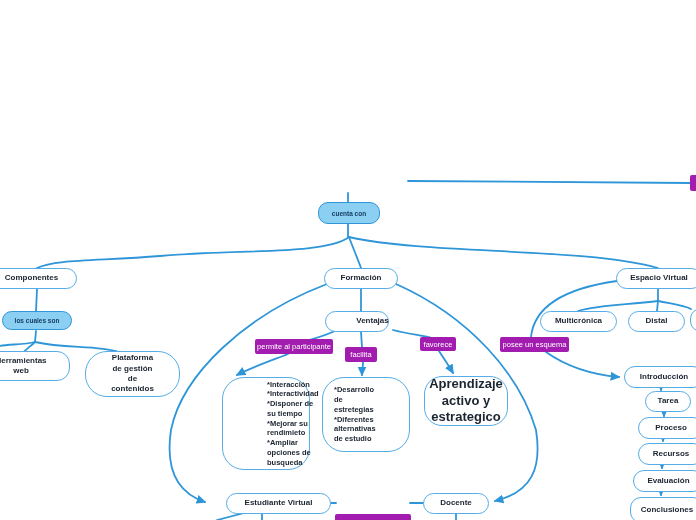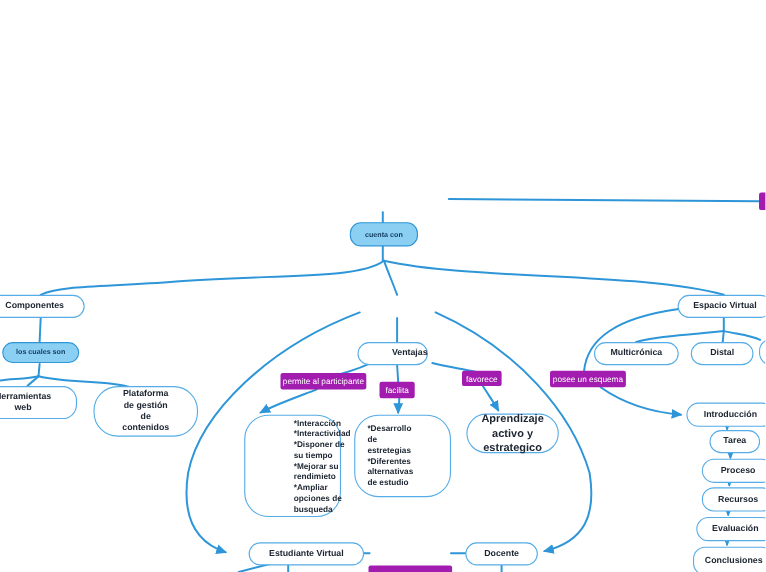--- a/index.html
+++ b/index.html
@@ -98,40 +98,41 @@
 
   <div class="node" style="left:-14px;top:268px;width:91px;height:21px;">Componentes</div>
   <div class="pill" style="left:2px;top:311px;width:70px;height:19px;">los cuales son</div>
   <div class="node" style="left:-28px;top:351px;width:98px;height:30px;border-radius:13px;">Herramientas
 web</div>
   <div class="node bigbox" style="left:85px;top:351px;width:95px;height:46px;">Plataforma
 de gestión
 de
 contenidos</div>
 
+  <div class="node" style="left:324px;top:268px;width:74px;height:21px;">Formación</div>
   <div class="node" style="left:325px;top:311px;width:64px;height:21px;padding-left:35px;">Ventajas</div>
   <div class="rlabel" style="left:255px;top:339px;width:78px;height:15px;">permite al participante</div>
   <div class="rlabel" style="left:345px;top:347px;width:32px;height:15px;">facilita</div>
   <div class="rlabel" style="left:420px;top:337px;width:36px;height:14px;">favorece</div>
   <div class="node bigbox align-left" style="left:222px;top:377px;width:88px;height:93px;font-size:7.5px;padding-left:44px;">*Interacción
 *Interactividad
 *Disponer de
 su tiempo
 *Mejorar su
 rendimieto
 *Ampliar
 opciones de
 busqueda</div>
   <div class="node bigbox align-left" style="left:322px;top:377px;width:88px;height:75px;font-size:7.5px;">*Desarrollo
 de
 estretegias
 *Diferentes
 alternativas
 de estudio</div>
-  <div class="node bigbox" style="left:424px;top:376px;width:84px;height:36px;font-size:10px;border-radius:18px;">Aprendizaje
+  <div class="node bigbox" style="left:424px;top:376px;width:84px;height:50px;font-size:13px;border-radius:18px;">Aprendizaje
 activo y
 estrategico</div>
 
   <div class="node" style="left:616px;top:268px;width:86px;height:21px;">Espacio Virtual</div>
   <div class="node" style="left:540px;top:311px;width:77px;height:21px;">Multicrónica</div>
   <div class="node" style="left:628px;top:311px;width:57px;height:21px;">Distal</div>
   <div class="node" style="left:690px;top:308px;width:22px;height:24px;"></div>
   <div class="rlabel" style="left:500px;top:337px;width:69px;height:15px;">posee un esquema</div>
 
   <div class="node" style="left:624px;top:366px;width:80px;height:22px;">Introducción</div>

